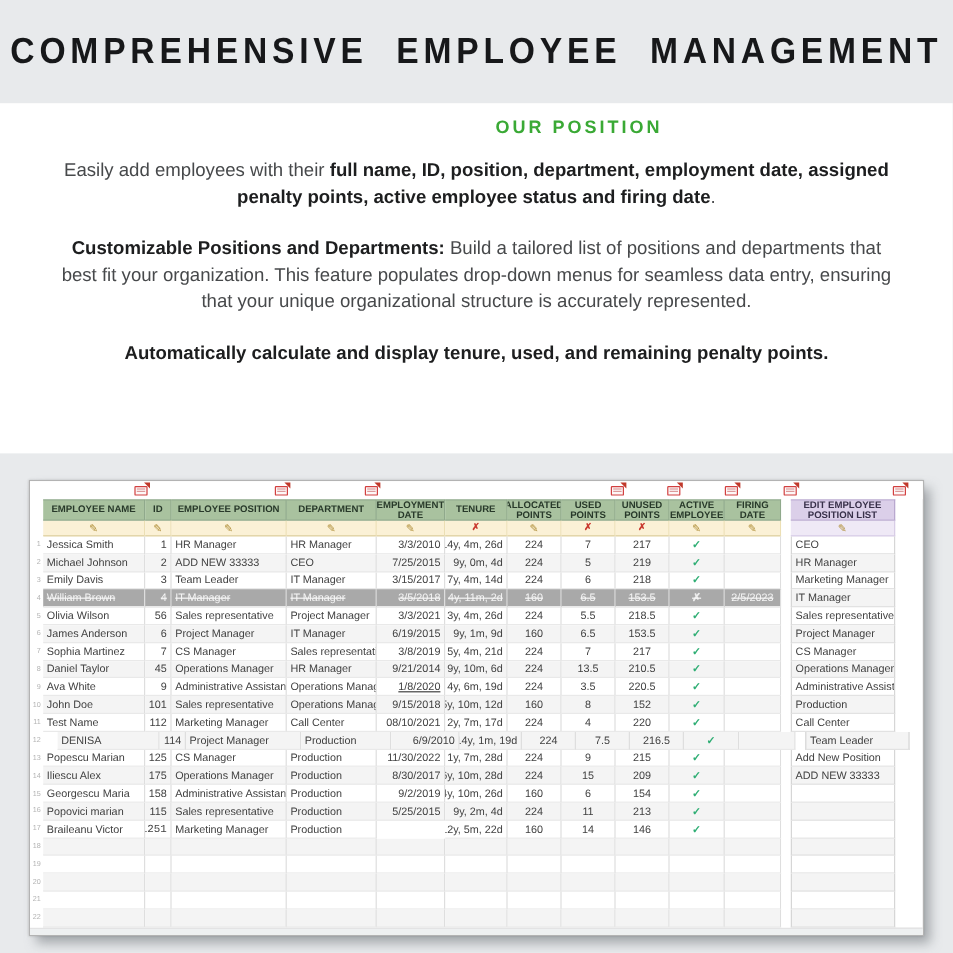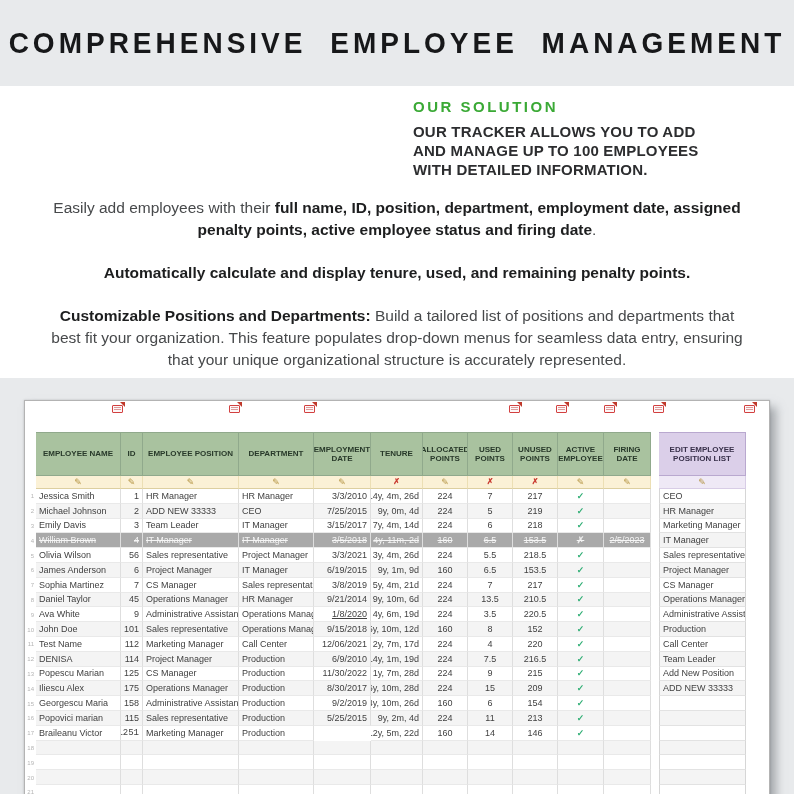--- a/index.html
+++ b/index.html
@@ -49,21 +49,21 @@
   .comment-icon .bubble::before{
     content:"";position:absolute;left:1px;right:1px;top:1px;height:1px;
     background:#dc9a9a;box-shadow:0 2px 0 #dc9a9a;
   }
   .comment-icon .corner{
     position:absolute;right:-1px;top:-2px;width:0;height:0;
     border-top:5px solid #c0392b;border-left:5px solid transparent;
   }
   .srow{display:flex;}
   .cell{box-sizing:border-box;flex:none;display:flex;align-items:center;overflow:hidden;white-space:nowrap;}
-  .head{height:44px;margin-top:16px;}
+  .head{height:18px;}
   .hcell{
     background:#a9c29f;border-right:1px solid #90a98c;border-top:1px solid #90a98c;border-bottom:1px solid #90a98c;
     font-size:8px;font-weight:bold;color:#28392a;line-height:1.15;
     justify-content:center;text-align:center;white-space:normal;padding:0 1px;
   }
   .hcell.edit-h{background:#dbcfe9;border-color:#b9a8cf;color:#38304a;}
   .filt{height:13px;}
   .fcell{
     background:#fbf1d6;border-right:1px solid #ecdfb4;border-bottom:1px solid #ddcfa0;
     justify-content:center;
@@ -98,29 +98,26 @@
 
 <div class="band-top">
   <div class="page-title">COMPREHENSIVE EMPLOYEE MANAGEMENT</div>
 </div>
 
 <div class="content">
   <div class="cols">
     <div class="col col-problem">
     </div>
     <div class="col col-solution">
-      <div class="col-heading">OUR SOLUTION</div>
-      <div class="col-body">OUR TRACKER ALLOWS YOU TO ADD
-AND MANAGE UP TO 100 EMPLOYEES
-WITH DETAILED INFORMATION.</div>
+      <div class="col-heading">OUR POSITION</div>
     </div>
   </div>
   <p class="para p1"><span>Easily add employees with their </span><b>full name, ID, position, department, employment date, assigned penalty points, active employee status and firing date</b><span>.</span></p>
+  <p class="para p3"><b>Customizable Positions and Departments:</b><span> Build a tailored list of positions and departments that best fit your organization. This feature populates drop-down menus for seamless data entry, ensuring that your unique organizational structure is accurately represented.</span></p>
   <p class="para p2">Automatically calculate and display tenure, used, and remaining penalty points.</p>
-  <p class="para p3"><b>Customizable Positions and Departments:</b><span> Build a tailored list of positions and departments that best fit your organization. This feature populates drop-down menus for seamless data entry, ensuring that your unique organizational structure is accurately represented.</span></p>
 </div>
 
 <div class="band-bottom">
   <div class="sheet-card">
     <div class="comment-strip" id="comment-strip">
         <span class="comment-icon" style="left: 87px;">
           <span class="bubble"></span>
           <span class="corner"></span>
         </span>
         <span class="comment-icon" style="left: 204px;">
@@ -388,35 +385,35 @@
           <div class="cell dcell main a-c" style="width: 47px;"></div>
           <div class="cell gapc" style="width: 8px;"></div>
           <div class="cell edit-cell a-l" style="width: 87px;">Production</div>
         </div>
         <div class="srow data">
           <div class="cell gut" style="width: 11px;">11</div>
           <div class="cell dcell main a-l" style="width: 85px;">Test Name</div>
           <div class="cell dcell main a-r" style="width: 22px;">112</div>
           <div class="cell dcell main a-l" style="width: 96px;">Marketing Manager</div>
           <div class="cell dcell main a-l" style="width: 75px;">Call Center</div>
-          <div class="cell dcell main a-r" style="width: 57px;">12/06/2021</div>
+          <div class="cell dcell main a-r" style="width: 57px;">08/10/2021</div>
           <div class="cell dcell main a-r" style="width: 52px;">2y, 7m, 17d</div>
           <div class="cell dcell main a-c" style="width: 45px;">224</div>
           <div class="cell dcell main a-c" style="width: 45px;">4</div>
           <div class="cell dcell main a-c" style="width: 45px;">220</div>
           <div class="cell dcell main a-c" style="width: 46px;">
             <span class="chk">✓</span>
           </div>
           <div class="cell dcell main a-c" style="width: 47px;"></div>
           <div class="cell gapc" style="width: 8px;"></div>
           <div class="cell edit-cell a-l" style="width: 87px;">Call Center</div>
         </div>
         <div class="srow data alt">
           <div class="cell gut" style="width: 11px;">12</div>
-          <div class="cell dcell main a-l" style="width: 85px;">DENISA</div>
+          <div class="cell dcell main a-l" style="width: 85px; margin-left: 12px;">DENISA</div>
           <div class="cell dcell main a-r" style="width: 22px;">114</div>
           <div class="cell dcell main a-l" style="width: 96px;">Project Manager</div>
           <div class="cell dcell main a-l" style="width: 75px;">Production</div>
           <div class="cell dcell main a-r" style="width: 57px;">6/9/2010</div>
           <div class="cell dcell main a-r" style="width: 52px;">14y, 1m, 19d</div>
           <div class="cell dcell main a-c" style="width: 45px;">224</div>
           <div class="cell dcell main a-c" style="width: 45px;">7.5</div>
           <div class="cell dcell main a-c" style="width: 45px;">216.5</div>
           <div class="cell dcell main a-c" style="width: 46px;">
             <span class="chk">✓</span>

